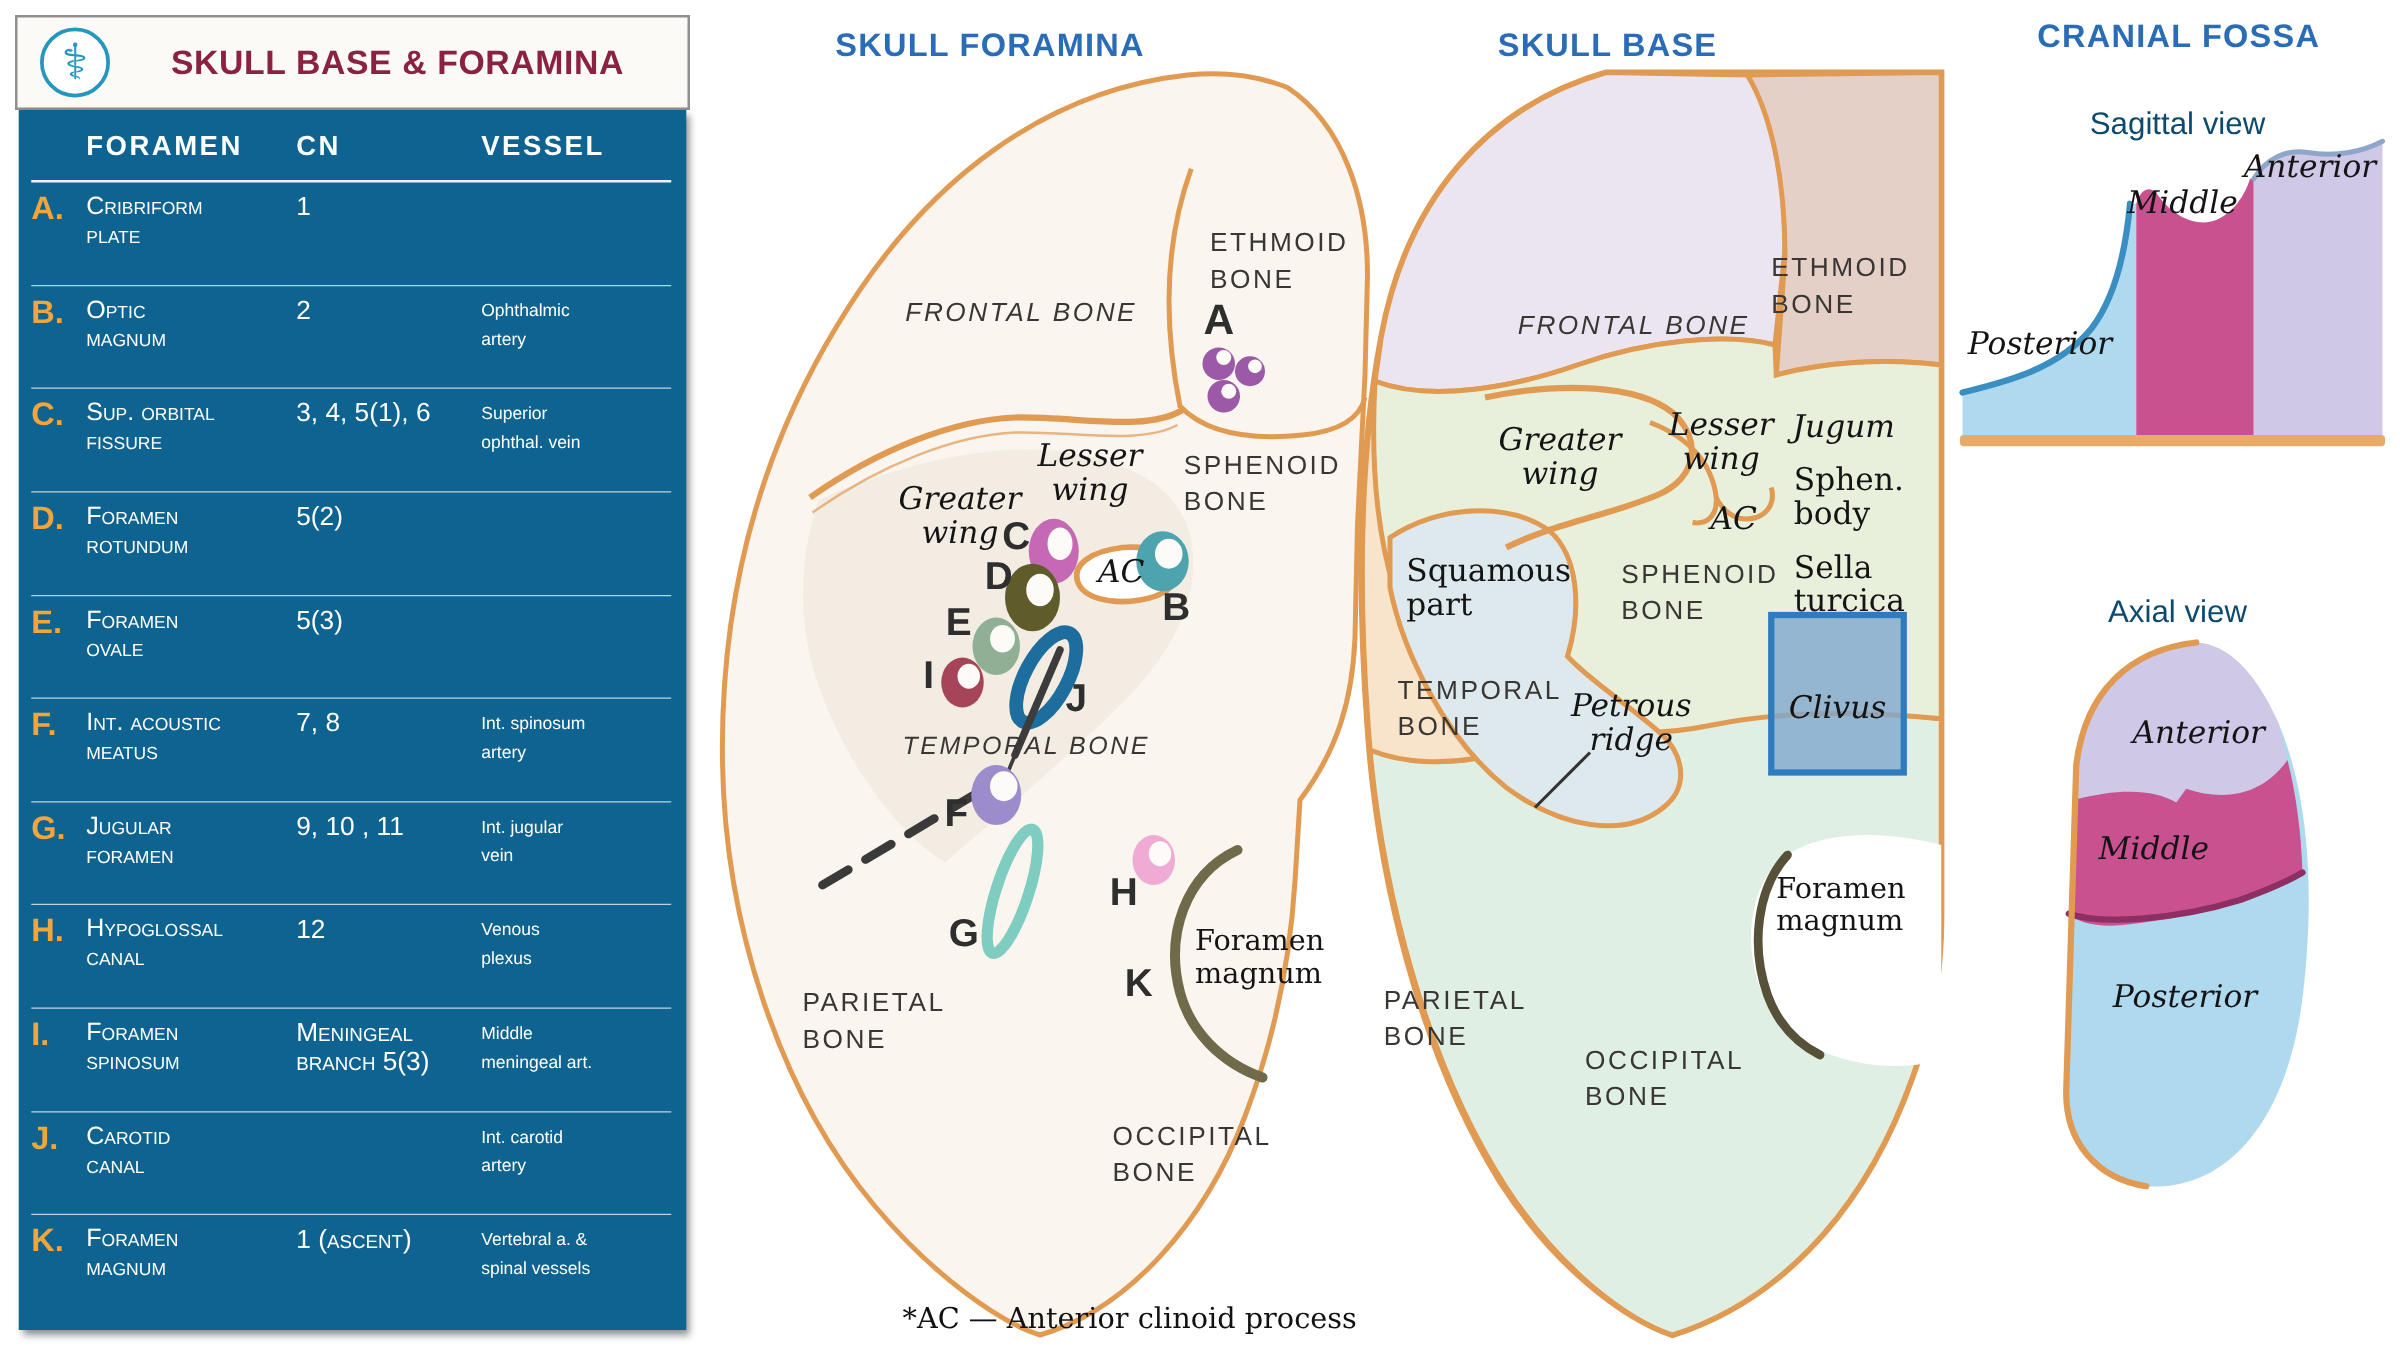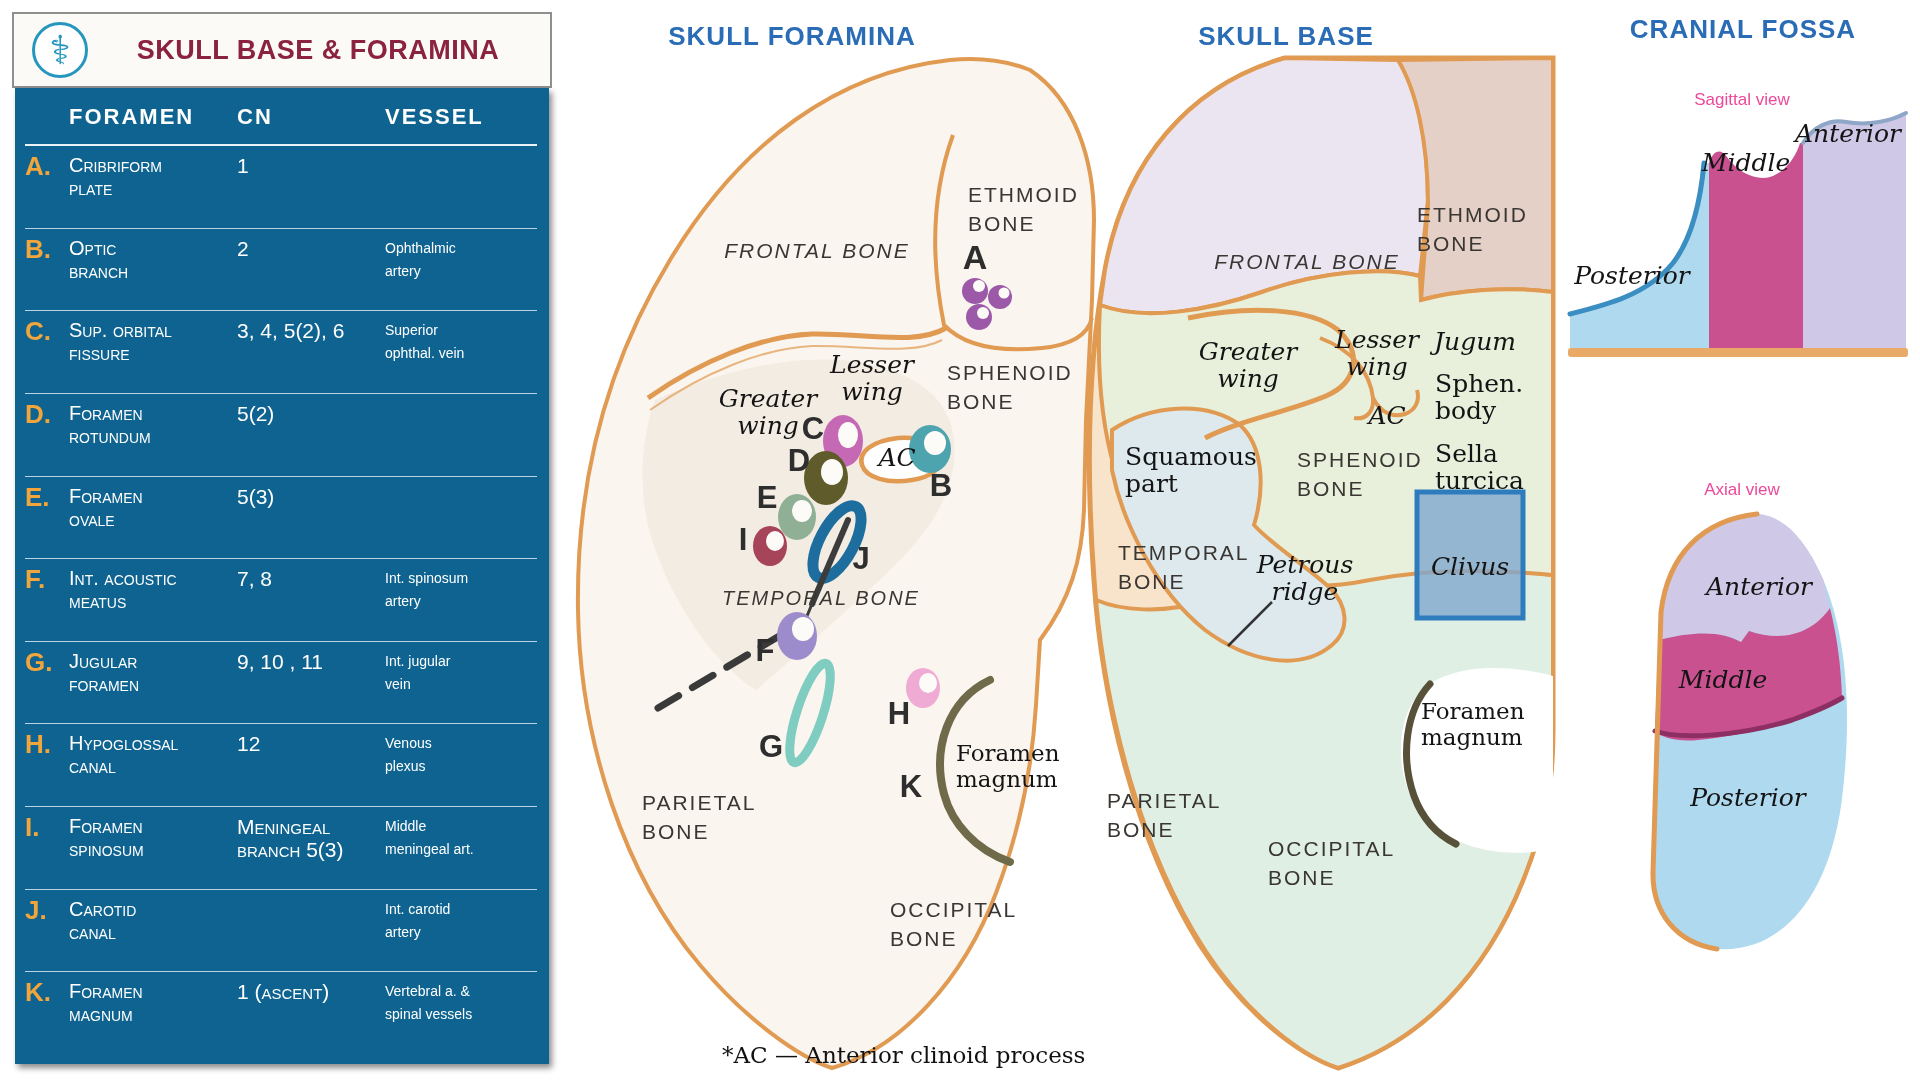--- a/index.html
+++ b/index.html
@@ -32,21 +32,21 @@
   .cell-vessel{flex:1;font-size:14px;line-height:23px;white-space:pre-line;}
 
   
   .lbl{position:absolute;white-space:pre-line;color:#3a3633;}
   .ctr{transform:translate(-50%,-50%);text-align:center;font-style:italic;}
   .caps{font-size:21px;letter-spacing:2px;font-weight:500;line-height:29px;color:#3a3633;}
   .serif{font-family:"DejaVu Serif",serif;font-size:25px;line-height:27px;color:#141414;letter-spacing:0;}
   .mk{position:absolute;transform:translate(-50%,-50%);font-weight:800;font-size:31px;color:#2e2e2e;}
   .ptitle{position:absolute;transform:translate(-50%,-50%);font-size:26px;font-weight:800;
           color:#2a6cb5;letter-spacing:1px;white-space:nowrap;}
-  .view-lbl{position:absolute;transform:translate(-50%,-50%);font-size:17px;color:#ec4899;white-space:nowrap;}
+  .view-lbl{position:absolute;transform:translate(-50%,-50%);font-size:25px;color:#0c4a6e;white-space:nowrap;}
   .footnote{font-family:"DejaVu Serif",serif;font-size:23px;color:#111;}
 </style>
 </head>
 <body>
 
 <div class="canvas">
 
   <svg class="art" viewBox="0 0 1920 1080" aria-hidden="true">
 
     <g>
@@ -170,30 +170,30 @@
           <div class="trow">
             <div class="cell-letter">A.</div>
             <div class="cell-foramen">Cribriform
 plate</div>
             <div class="cell-cn">1</div>
             <div class="cell-vessel"></div>
           </div>
           <div class="trow">
             <div class="cell-letter">B.</div>
             <div class="cell-foramen">Optic
-branch</div>
+magnum</div>
             <div class="cell-cn">2</div>
             <div class="cell-vessel">Ophthalmic
 artery</div>
           </div>
           <div class="trow">
             <div class="cell-letter">C.</div>
             <div class="cell-foramen">Sup. orbital
 fissure</div>
-            <div class="cell-cn">3, 4, 5(2), 6</div>
+            <div class="cell-cn">3, 4, 5(1), 6</div>
             <div class="cell-vessel">Superior
 ophthal. vein</div>
           </div>
           <div class="trow">
             <div class="cell-letter">D.</div>
             <div class="cell-foramen">Foramen
 rotundum</div>
             <div class="cell-cn">5(2)</div>
             <div class="cell-vessel"></div>
           </div>

